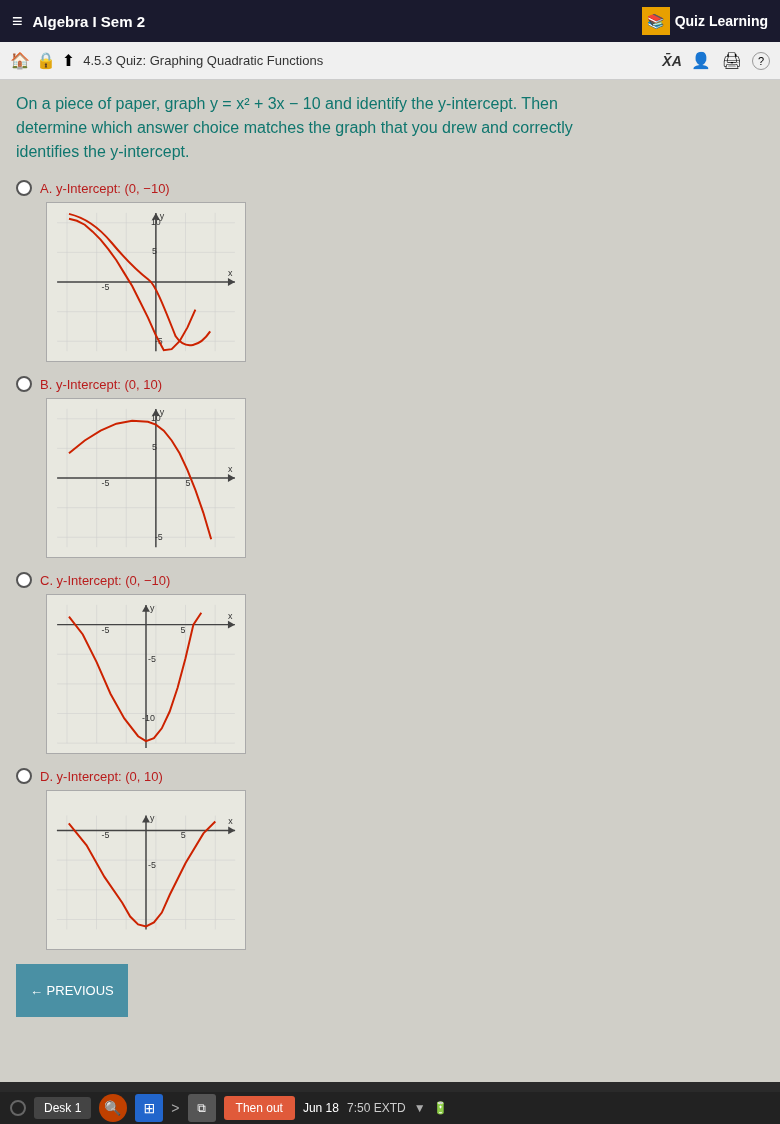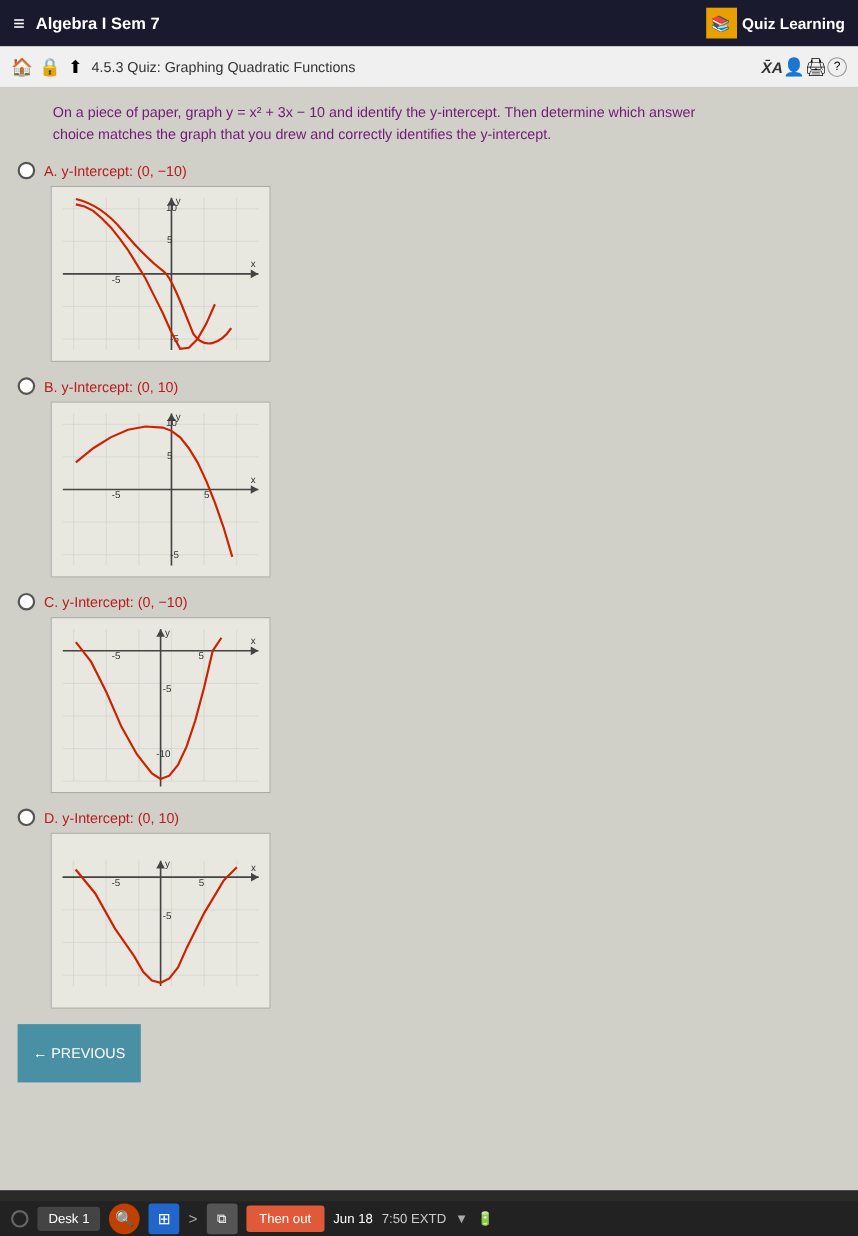--- a/index.html
+++ b/index.html
@@ -77,46 +77,45 @@
       align-items: center;
       gap: 6px;
     }
     .quiz-title {
       font-size: 13px;
       color: #333;
     }
     .secondary-bar-right {
       display: flex;
       align-items: center;
-      gap: 0;
+      gap: 10px;
       justify-content: flex-end;
     }
     .xa-icon {
       font-size: 14px;
       color: #333;
       font-style: italic;
       font-weight: bold;
     }
 
     
     .main-content {
       background: #d0cfc8;
       width: 780px;
       height: calc(1124px - 42px - 38px - 42px);
       overflow-y: auto;
       padding: 12px 16px;
     }
 
     .question-text {
-      font-size: 13px;
-      color: #701a75;
+      font-size: 16px;
+      color: #0f766e;
       line-height: 1.5;
       margin-bottom: 16px;
       max-width: 600px;
-      margin-left: 32px;
     }
 
     .answer-option {
       margin-bottom: 14px;
     }
     .answer-label {
       display: flex;
       align-items: center;
       gap: 8px;
       font-size: 13px;
@@ -260,21 +259,21 @@
       font-size: 9px;
       fill: #333;
     }
   </style>
 </head>
 <body>
 
 <div class="top-bar">
   <div class="top-bar-left">
     <span class="hamburger-icon">≡</span>
-    <span class="top-bar-title">Algebra I Sem 7</span>
+    <span class="top-bar-title">Algebra I Sem 2</span>
   </div>
   <div class="top-bar-right">
     <div class="apex-logo">
       <div class="apex-logo-icon">📚</div>
       <span>Quiz Learning</span>
     </div>
   </div>
 </div>
 
 <div class="secondary-bar">

